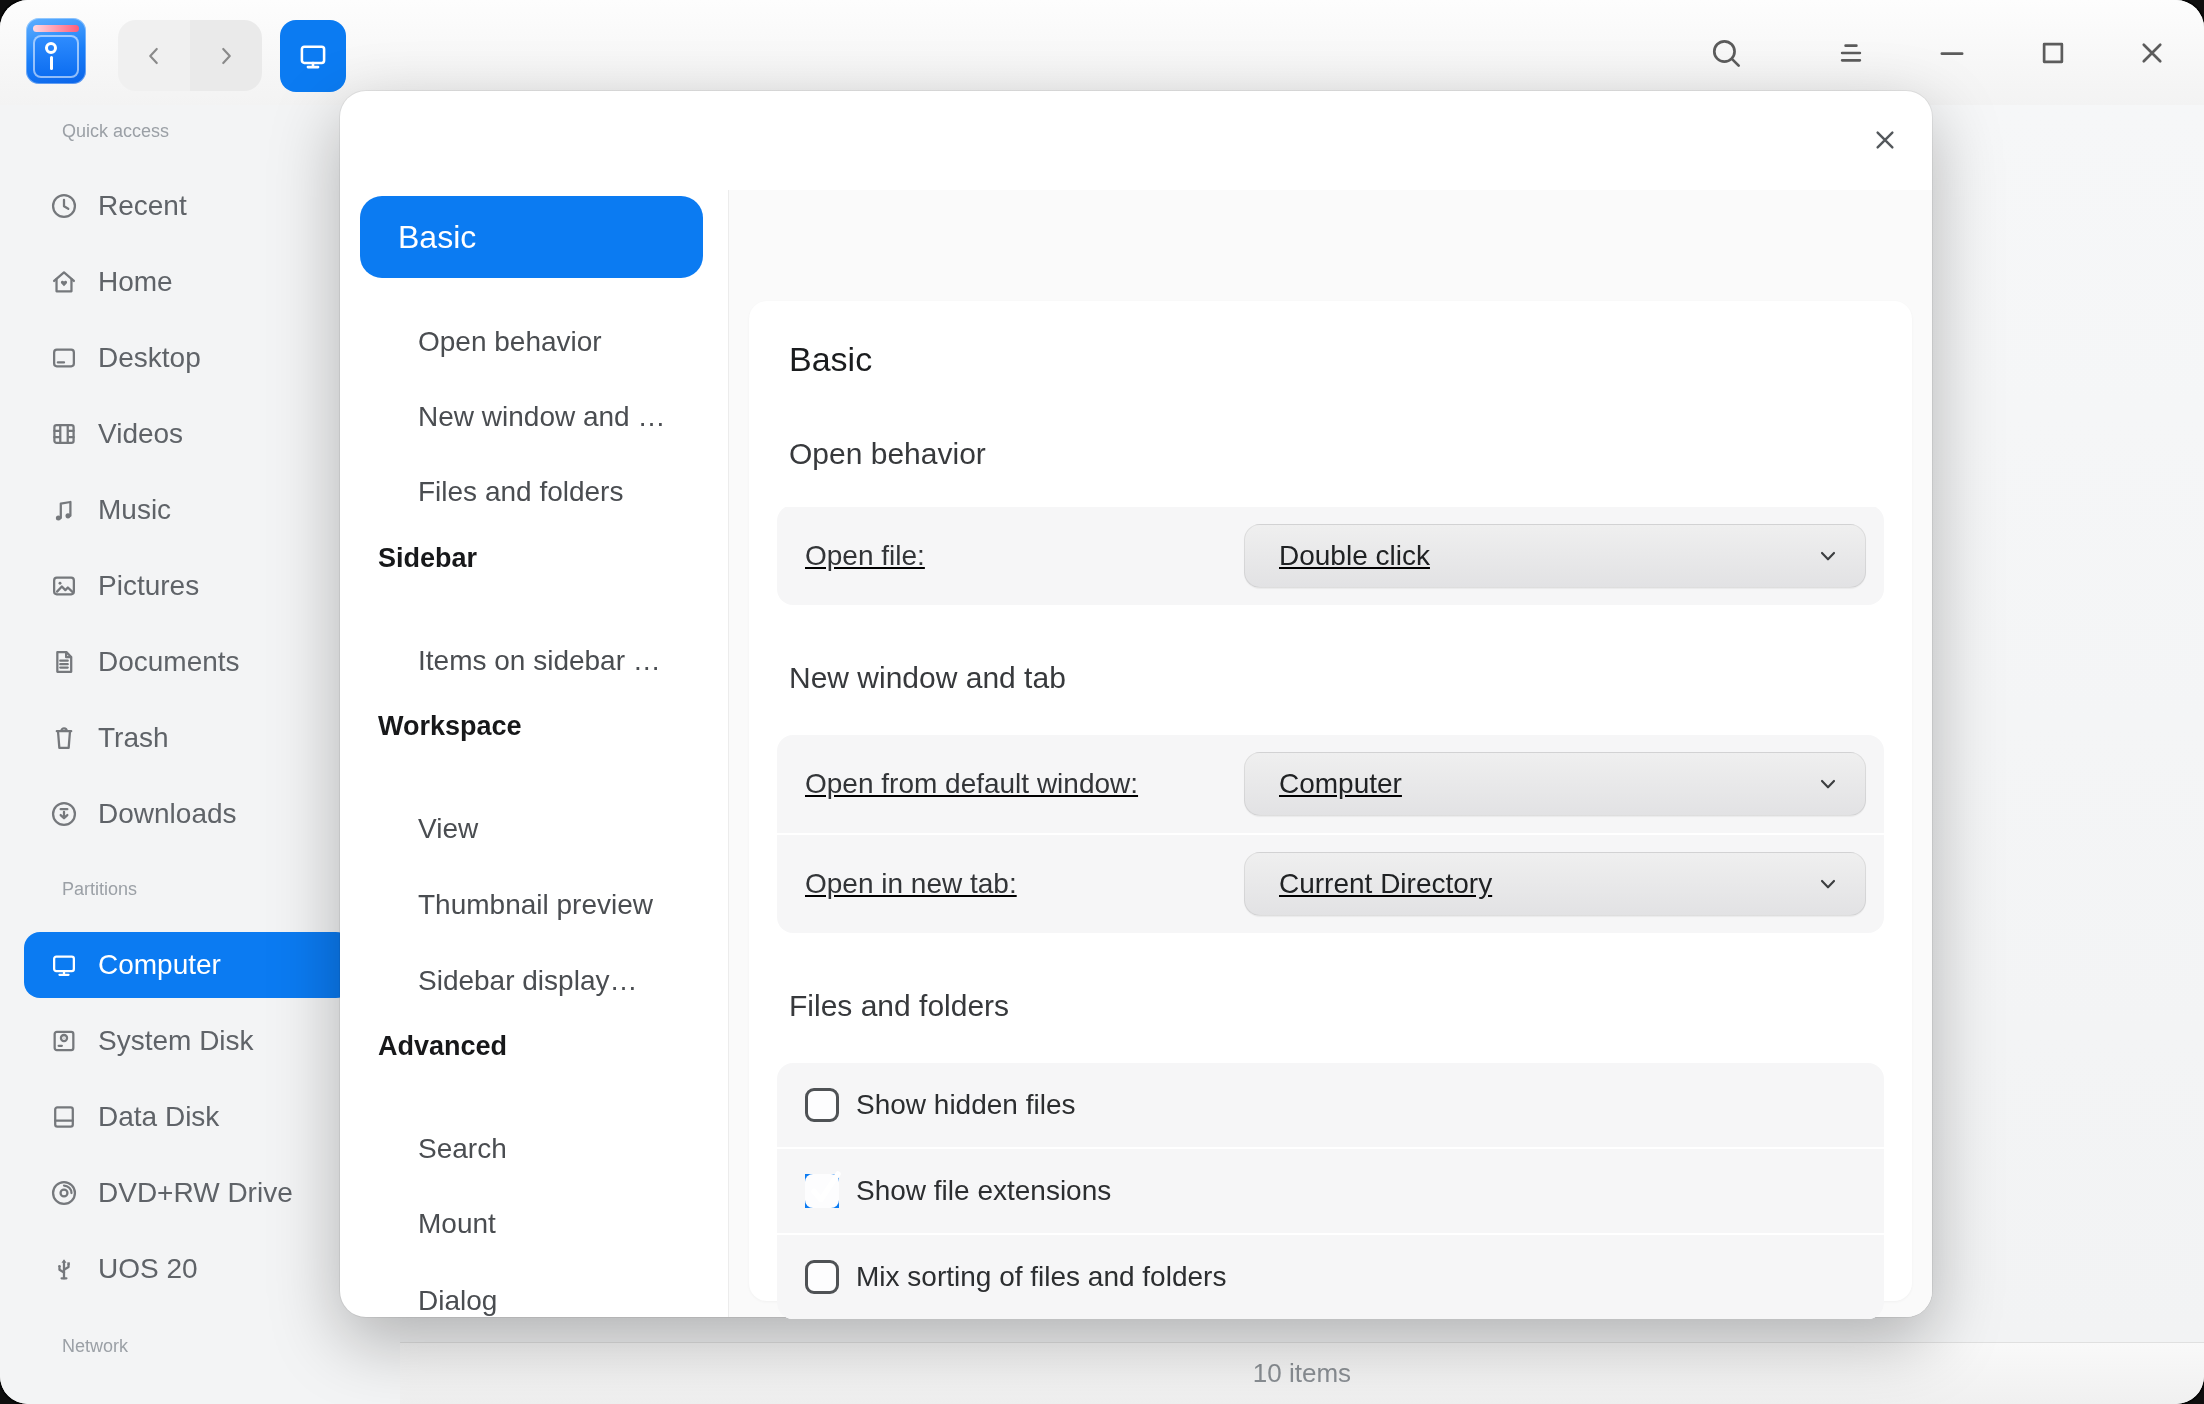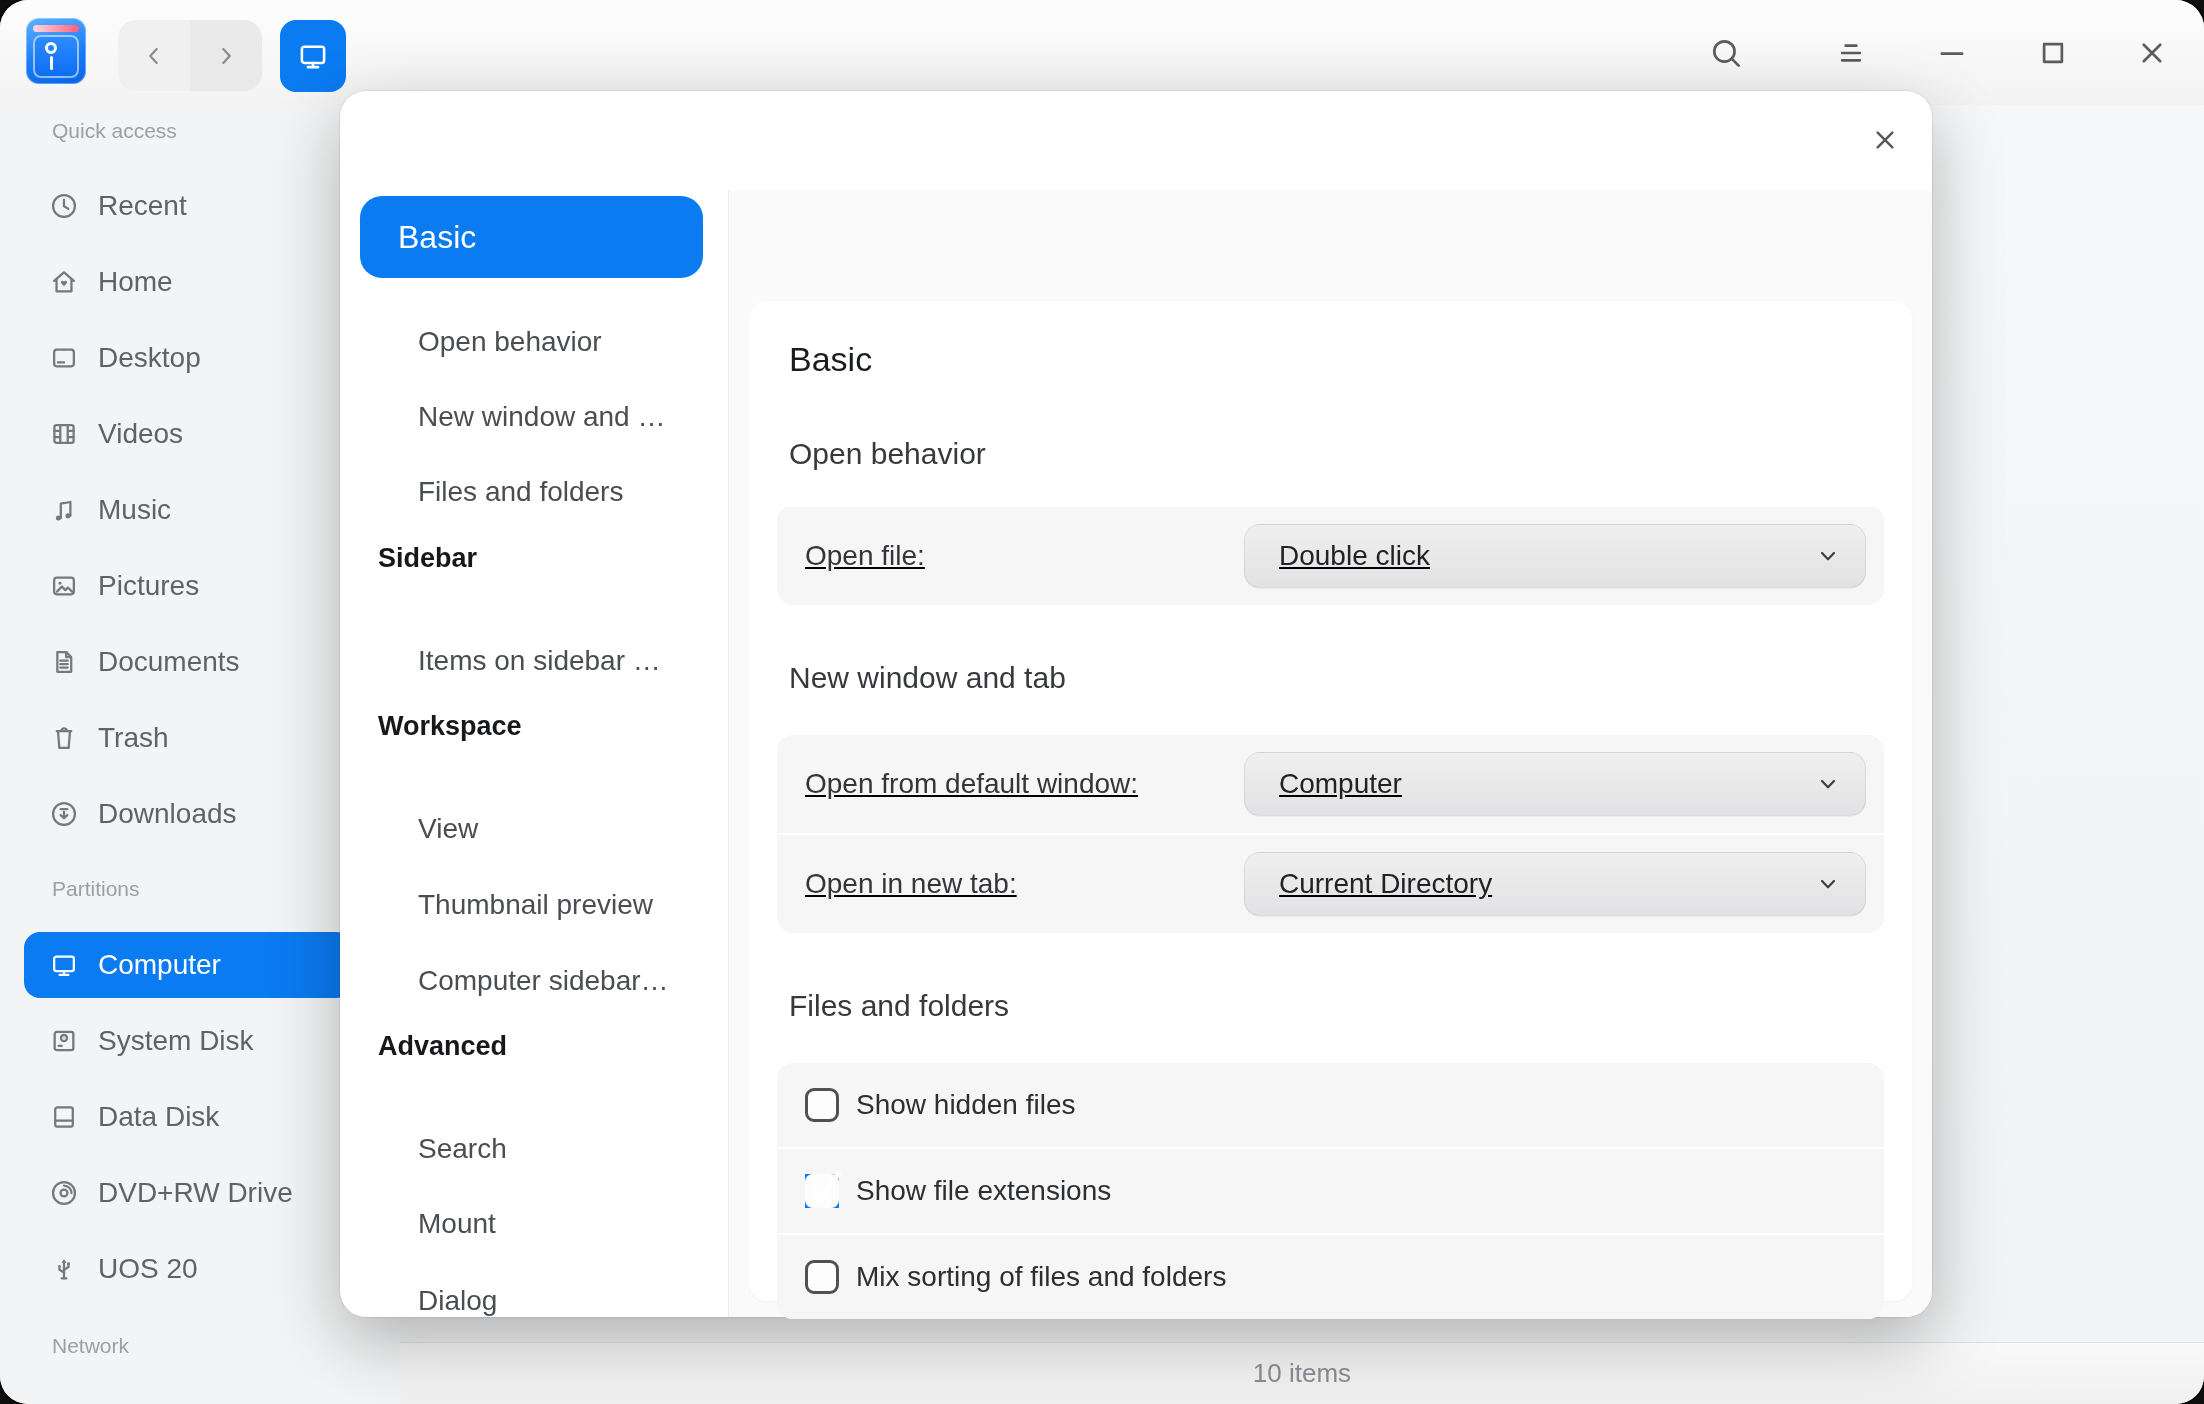--- a/index.html
+++ b/index.html
@@ -22,21 +22,21 @@
   .navgroup{position:absolute;left:118px;top:20px;width:144px;height:71px;border-radius:18px;overflow:hidden;display:flex;}
   .navgroup .half{width:50%;height:100%;display:flex;align-items:center;justify-content:center;color:#8a8a8a;}
   .navgroup .half.back{background:#f0f0f0;}
   .navgroup .half.fwd{background:#eaeaea;}
   .tabbtn{position:absolute;left:280px;top:20px;width:66px;height:72px;border-radius:16px;display:flex;align-items:center;justify-content:center;color:#fff;}
   .tb-ctl{position:absolute;top:34px;width:38px;height:38px;color:#5c5c5c;}
   .icon svg{width:100%;height:100%;display:block;}
   .icon{display:block;}
   
   .sidebar{position:absolute;left:0;top:105px;bottom:0;width:400px;background:#f3f4f5;}
-  .side-header{position:absolute;left:52px;height:40px;line-height:40px;font-size:21px;color:#9ba0a6;}
+  .side-header{position:absolute;left:62px;height:40px;line-height:40px;font-size:18px;color:#9ba0a6;}
   .side-item{position:absolute;left:12px;right:0;height:66px;display:flex;align-items:center;color:#5f6368;}
   .side-item .icon{width:32px;height:32px;margin-left:36px;color:#75787c;flex:none;}
   .side-item .lbl{margin-left:18px;font-size:28px;white-space:nowrap;}
   .side-item.selected{left:24px;right:auto;width:328px;border-radius:16px;color:#fff;}
   .side-item.selected .icon{margin-left:24px;color:#fff;}
   
   .main{position:absolute;left:400px;top:105px;right:0;bottom:62px;background:linear-gradient(180deg,#f6f7f8,#f2f3f4);}
   .statusbar{position:absolute;left:400px;right:0;bottom:0;height:62px;border-top:1px solid #e0e0e0;
     background:linear-gradient(180deg,#f9f9f9,#f0f0f0);display:flex;align-items:center;justify-content:center;}
   .statusbar .txt{font-size:26px;color:#8a8f94;}
@@ -378,20 +378,20 @@
       <span class="lbl">Basic</span>
     </div>
     <div class="dlg-nav-item" style="top:231px">Open behavior</div>
     <div class="dlg-nav-item" style="top:306px">New window and …</div>
     <div class="dlg-nav-item" style="top:381px">Files and folders</div>
     <div class="dlg-nav-header" style="top:445px">Sidebar</div>
     <div class="dlg-nav-item" style="top:550px">Items on sidebar …</div>
     <div class="dlg-nav-header" style="top:613px">Workspace</div>
     <div class="dlg-nav-item" style="top:718px">View</div>
     <div class="dlg-nav-item" style="top:794px">Thumbnail preview</div>
-    <div class="dlg-nav-item" style="top:870px">Computer sidebar…</div>
+    <div class="dlg-nav-item" style="top:870px">Sidebar display…</div>
     <div class="dlg-nav-header" style="top:933px">Advanced</div>
     <div class="dlg-nav-item" style="top:1038px">Search</div>
     <div class="dlg-nav-item" style="top:1113px">Mount</div>
     <div class="dlg-nav-item" style="top:1190px">Dialog</div>
   </div>
 
 </div>
 
 </body></html>

